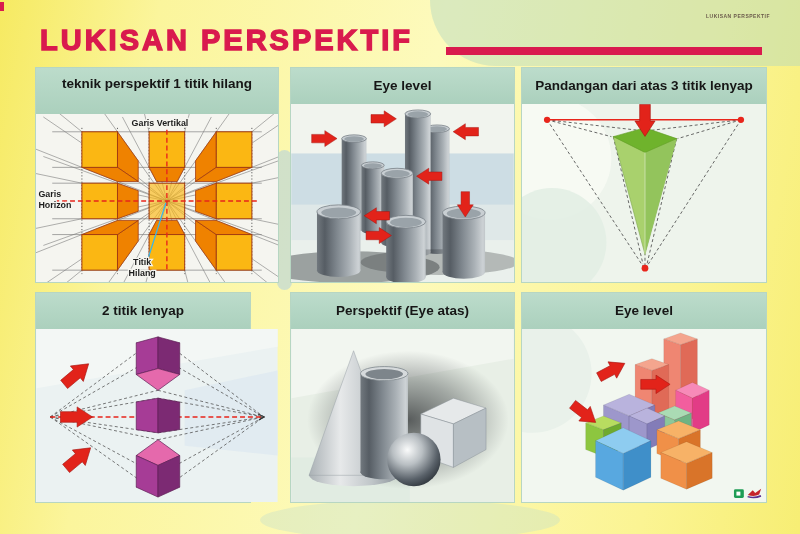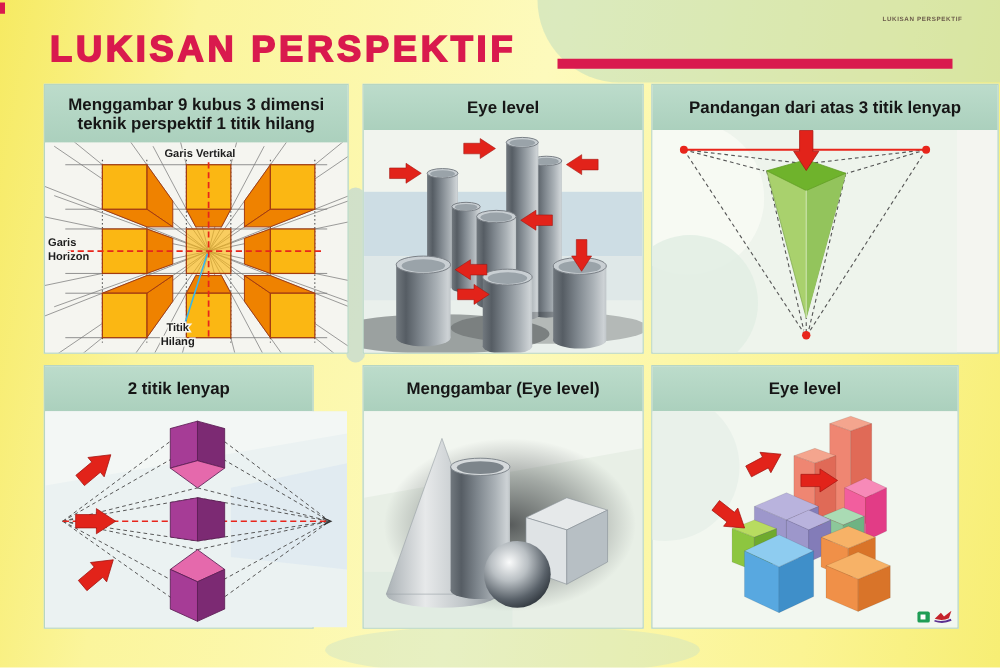--- a/index.html
+++ b/index.html
@@ -12,21 +12,21 @@
   #poster-title{position:absolute;left:40px;top:24px;margin:0;font-size:29px;font-weight:bold;
        letter-spacing:3px;color:#d91a4e;-webkit-text-stroke:1.4px #d91a4e;white-space:nowrap;}
   #title-rule{position:absolute;left:446px;top:47px;width:316px;height:8px;background:#d91a4e;}
   .panel{position:absolute;border:1px solid #b7d6c2;background:#f4f5f0;box-sizing:border-box;}
   .panel-header{background:linear-gradient(180deg,#bcdccb,#abd0bd);color:#161616;font-weight:bold;
        text-align:center;font-size:13.5px;line-height:36px;height:36px;overflow:hidden;}
   .panel-header.two-line{height:46px;line-height:15px;padding-top:8px;box-sizing:border-box;font-size:13.5px;}
   .panel svg{display:block;}
   #p1{left:35px;top:67px;width:244px;height:216px;}
   #p2{left:290px;top:67px;width:225px;height:216px;}
-  #p3{left:521px;top:67px;width:278px;height:216px;}
+  #p3{left:521px;top:67px;width:246px;height:216px;}
   #p4{left:35px;top:292px;width:216px;height:211px;}
   #p5{left:290px;top:292px;width:225px;height:211px;}
   #p6{left:521px;top:292px;width:246px;height:211px;}
   text{font-family:"Liberation Sans",sans-serif;}
 </style>
 </head>
 <body>
 
 <svg width="0" height="0" style="position:absolute" aria-hidden="true">
   <defs>
@@ -66,21 +66,20 @@
 <div class="wm" style="left:260px;top:500px;width:300px;height:40px;background:rgba(190,220,205,0.35);border-radius:50%;"></div>
 
 <div id="corner-mark"></div>
 <div id="corner-label">LUKISAN PERSPEKTIF</div>
 
 <h1 id="poster-title">LUKISAN PERSPEKTIF</h1>
 <div id="title-rule"></div>
 
 <div class="panel" id="p1">
   <div class="panel-header two-line">
-    <div>Menggambar 9 kubus 3 dimensi</div>
     <div>teknik perspektif 1 titik hilang</div>
   </div>
   <svg width="242" height="168" viewBox="0 0 244 170">
     <rect x="0" y="0" width="244" height="170" fill="#f5f5f0"></rect>
 
     <g stroke="#8f8f8f" stroke-width="0.8">
       <line x1="16" y1="18" x2="228" y2="18"></line>
         <line x1="16" y1="54" x2="228" y2="54"></line>
       <line x1="16" y1="70" x2="228" y2="70"></line>
         <line x1="16" y1="106" x2="228" y2="106"></line>
@@ -313,21 +312,21 @@
     <polyline points="224,86 231,89 225,92 230,89" fill="none" stroke="#333" stroke-width="1"></polyline>
     <g>
       <use href="#arw" transform="translate(40,46) rotate(-40) scale(1.2)"></use>
       <use href="#arw" transform="translate(40,89) scale(1.2)"></use>
       <use href="#arw" transform="translate(42,131) rotate(-40) scale(1.2)"></use>
     </g>
   </svg>
 </div>
 
 <div class="panel" id="p5">
-  <div class="panel-header">Menggambar (Eye level)</div>
+  <div class="panel-header">Perspektif (Eye atas)</div>
   <svg width="223" height="173" viewBox="0 0 225 175">
     <rect width="225" height="175" fill="#e8efe6"></rect>
     <polygon points="0,0 225,0 225,30 0,70" fill="#f2f6f0"></polygon>
     <rect x="0" y="130" width="120" height="45" fill="#dce9df" opacity="0.6"></rect>
     <ellipse cx="118" cy="92" rx="102" ry="70" fill="url(#darkRad)" opacity="0.8"></ellipse>
     <g>
       <ellipse cx="63" cy="148" rx="45" ry="11" fill="url(#coneG)"></ellipse>
       <polygon points="18,148 63,22 108,148" fill="url(#coneG)" stroke="#9aa2a7" stroke-width="0.5"></polygon>
     </g>
     <g>

